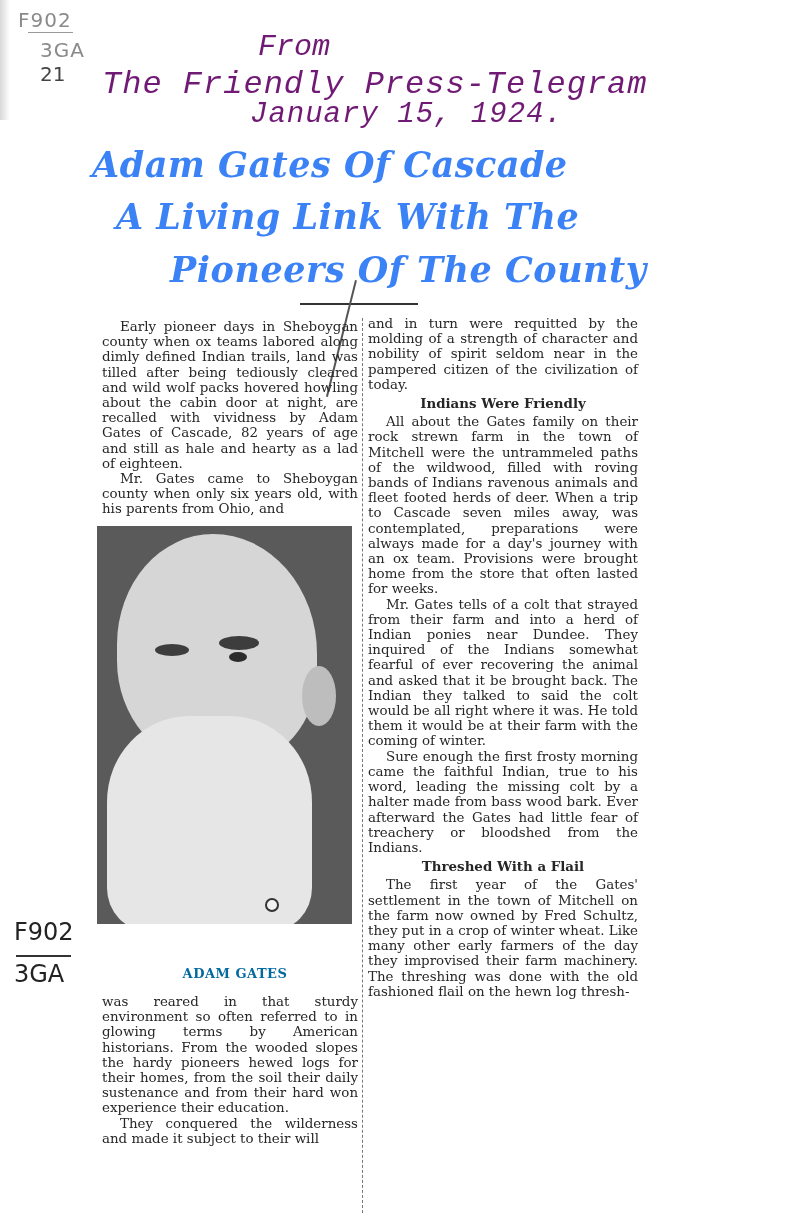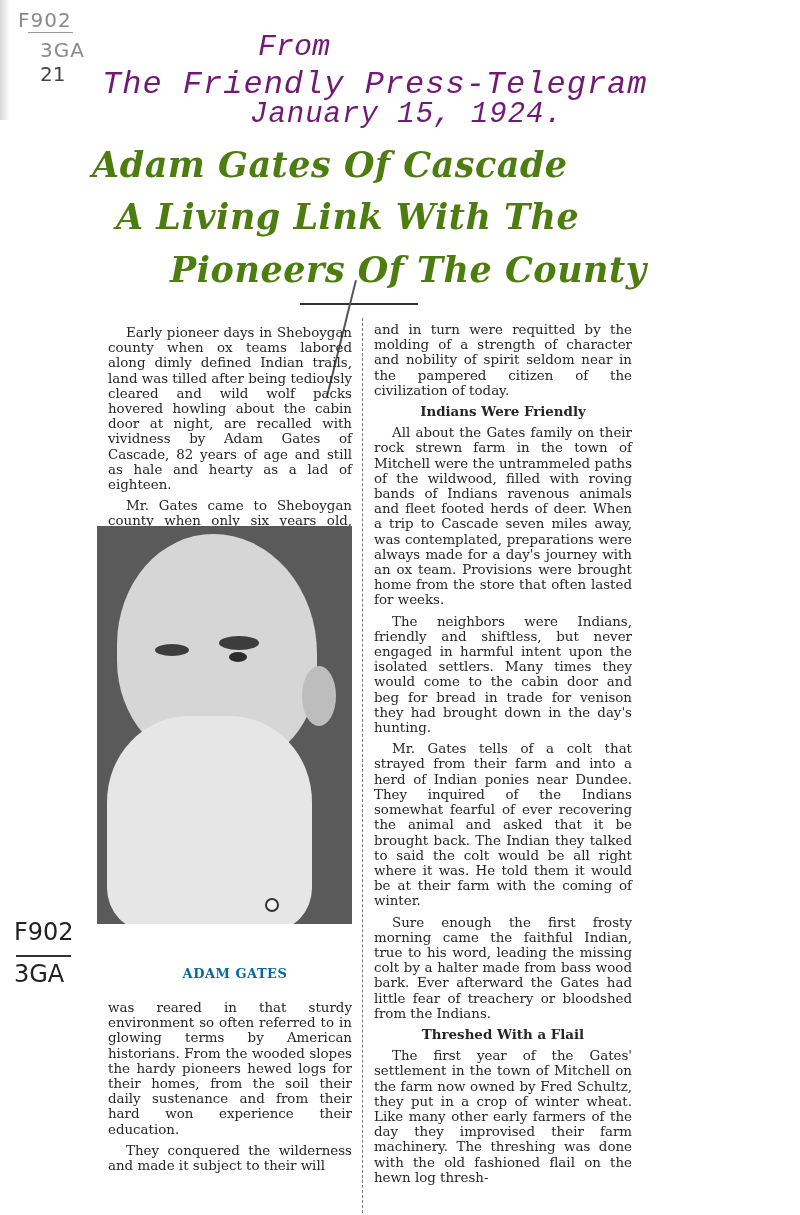--- a/index.html
+++ b/index.html
@@ -26,37 +26,37 @@
   #note-rule-top { position:absolute; left:28px; top:32px; width:45px; height:1px; background:#9a9a9a; }
   #note-3ga-top { left:40px; top:38px; font-size:20px; letter-spacing:1px; }
   #note-21 { left:40px; top:62px; font-size:20px; color:#444; }
 
   #src-from { left:258px; top:30px; font-size:30px; }
   #src-paper { left:102px; top:66px; font-size:32px; letter-spacing:1px; }
   #src-date { left:250px; top:98px; font-size:29px; letter-spacing:1px; }
 
   .headline {
     position:absolute; font-family:"DejaVu Serif", serif; font-style:italic; font-weight:bold;
-    color:#4d7c0f; font-size:35px; white-space:nowrap; letter-spacing:0.5px;
+    color:#3b82f6; font-size:35px; white-space:nowrap; letter-spacing:0.5px;
   }
   #hl-1 { left:92px; top:144px; }
   #hl-2 { left:116px; top:196px; }
   #hl-3 { left:170px; top:249px; }
 
   #hl-rule { position:absolute; left:300px; top:303px; width:118px; height:2px; background:#333; }
   #pen-stroke {
     position:absolute; left:355px; top:280px; width:2px; height:120px; background:#555;
     transform:rotate(14deg); transform-origin:top left;
   }
 
   .col {
     position:absolute; font-size:13.4px; line-height:15.2px; text-align:justify;
     font-family:"DejaVu Serif", serif; color:#262626;
   }
-  .col p { margin:6px; text-indent:18px; }
+  .col p { margin:0; text-indent:18px; }
   .col .sub { text-align:center; font-weight:bold; margin:4px 0 3px 0; text-indent:0; }
   #col-left-top { left:102px; top:319px; width:256px; }
   #col-left-bottom { left:102px; top:994px; width:256px; }
   #col-right { left:368px; top:316px; width:270px; }
 
   #col-divider {
     position:absolute; left:362px; top:318px; width:1px; height:900px;
     border-left:1px dashed #777;
   }
 
@@ -130,18 +130,17 @@
   <p style="text-indent:0">was reared in that sturdy environment so often referred to in glowing terms by American historians. From the wooded slopes the hardy pioneers hewed logs for their homes, from the soil their daily sustenance and from their hard won experience their education.</p>
   <p>They conquered the wilderness and made it subject to their will</p>
 </div>
 
 <div id="col-divider"></div>
 
 <div id="col-right" class="col">
   <p style="text-indent:0">and in turn were requitted by the molding of a strength of character and nobility of spirit seldom near in the pampered citizen of the civilization of today.</p>
   <p class="sub">Indians Were Friendly</p>
   <p>All about the Gates family on their rock strewn farm in the town of Mitchell were the untrammeled paths of the wildwood, filled with roving bands of Indians ravenous animals and fleet footed herds of deer. When a trip to Cascade seven miles away, was contemplated, preparations were always made for a day's journey with an ox team. Provisions were brought home from the store that often lasted for weeks.</p>
-  <p>The neighbors were Indians, friendly and shiftless, but never engaged in harmful intent upon the isolated settlers. Many times they would come to the cabin door and beg for bread in trade for venison they had brought down in the day's hunting.</p>
   <p>Mr. Gates tells of a colt that strayed from their farm and into a herd of Indian ponies near Dundee. They inquired of the Indians somewhat fearful of ever recovering the animal and asked that it be brought back. The Indian they talked to said the colt would be all right where it was. He told them it would be at their farm with the coming of winter.</p>
   <p>Sure enough the first frosty morning came the faithful Indian, true to his word, leading the missing colt by a halter made from bass wood bark. Ever afterward the Gates had little fear of treachery or bloodshed from the Indians.</p>
   <p class="sub">Threshed With a Flail</p>
   <p>The first year of the Gates' settlement in the town of Mitchell on the farm now owned by Fred Schultz, they put in a crop of winter wheat. Like many other early farmers of the day they improvised their farm machinery. The threshing was done with the old fashioned flail on the hewn log thresh-</p>
 </div>
 
 </body></html>

